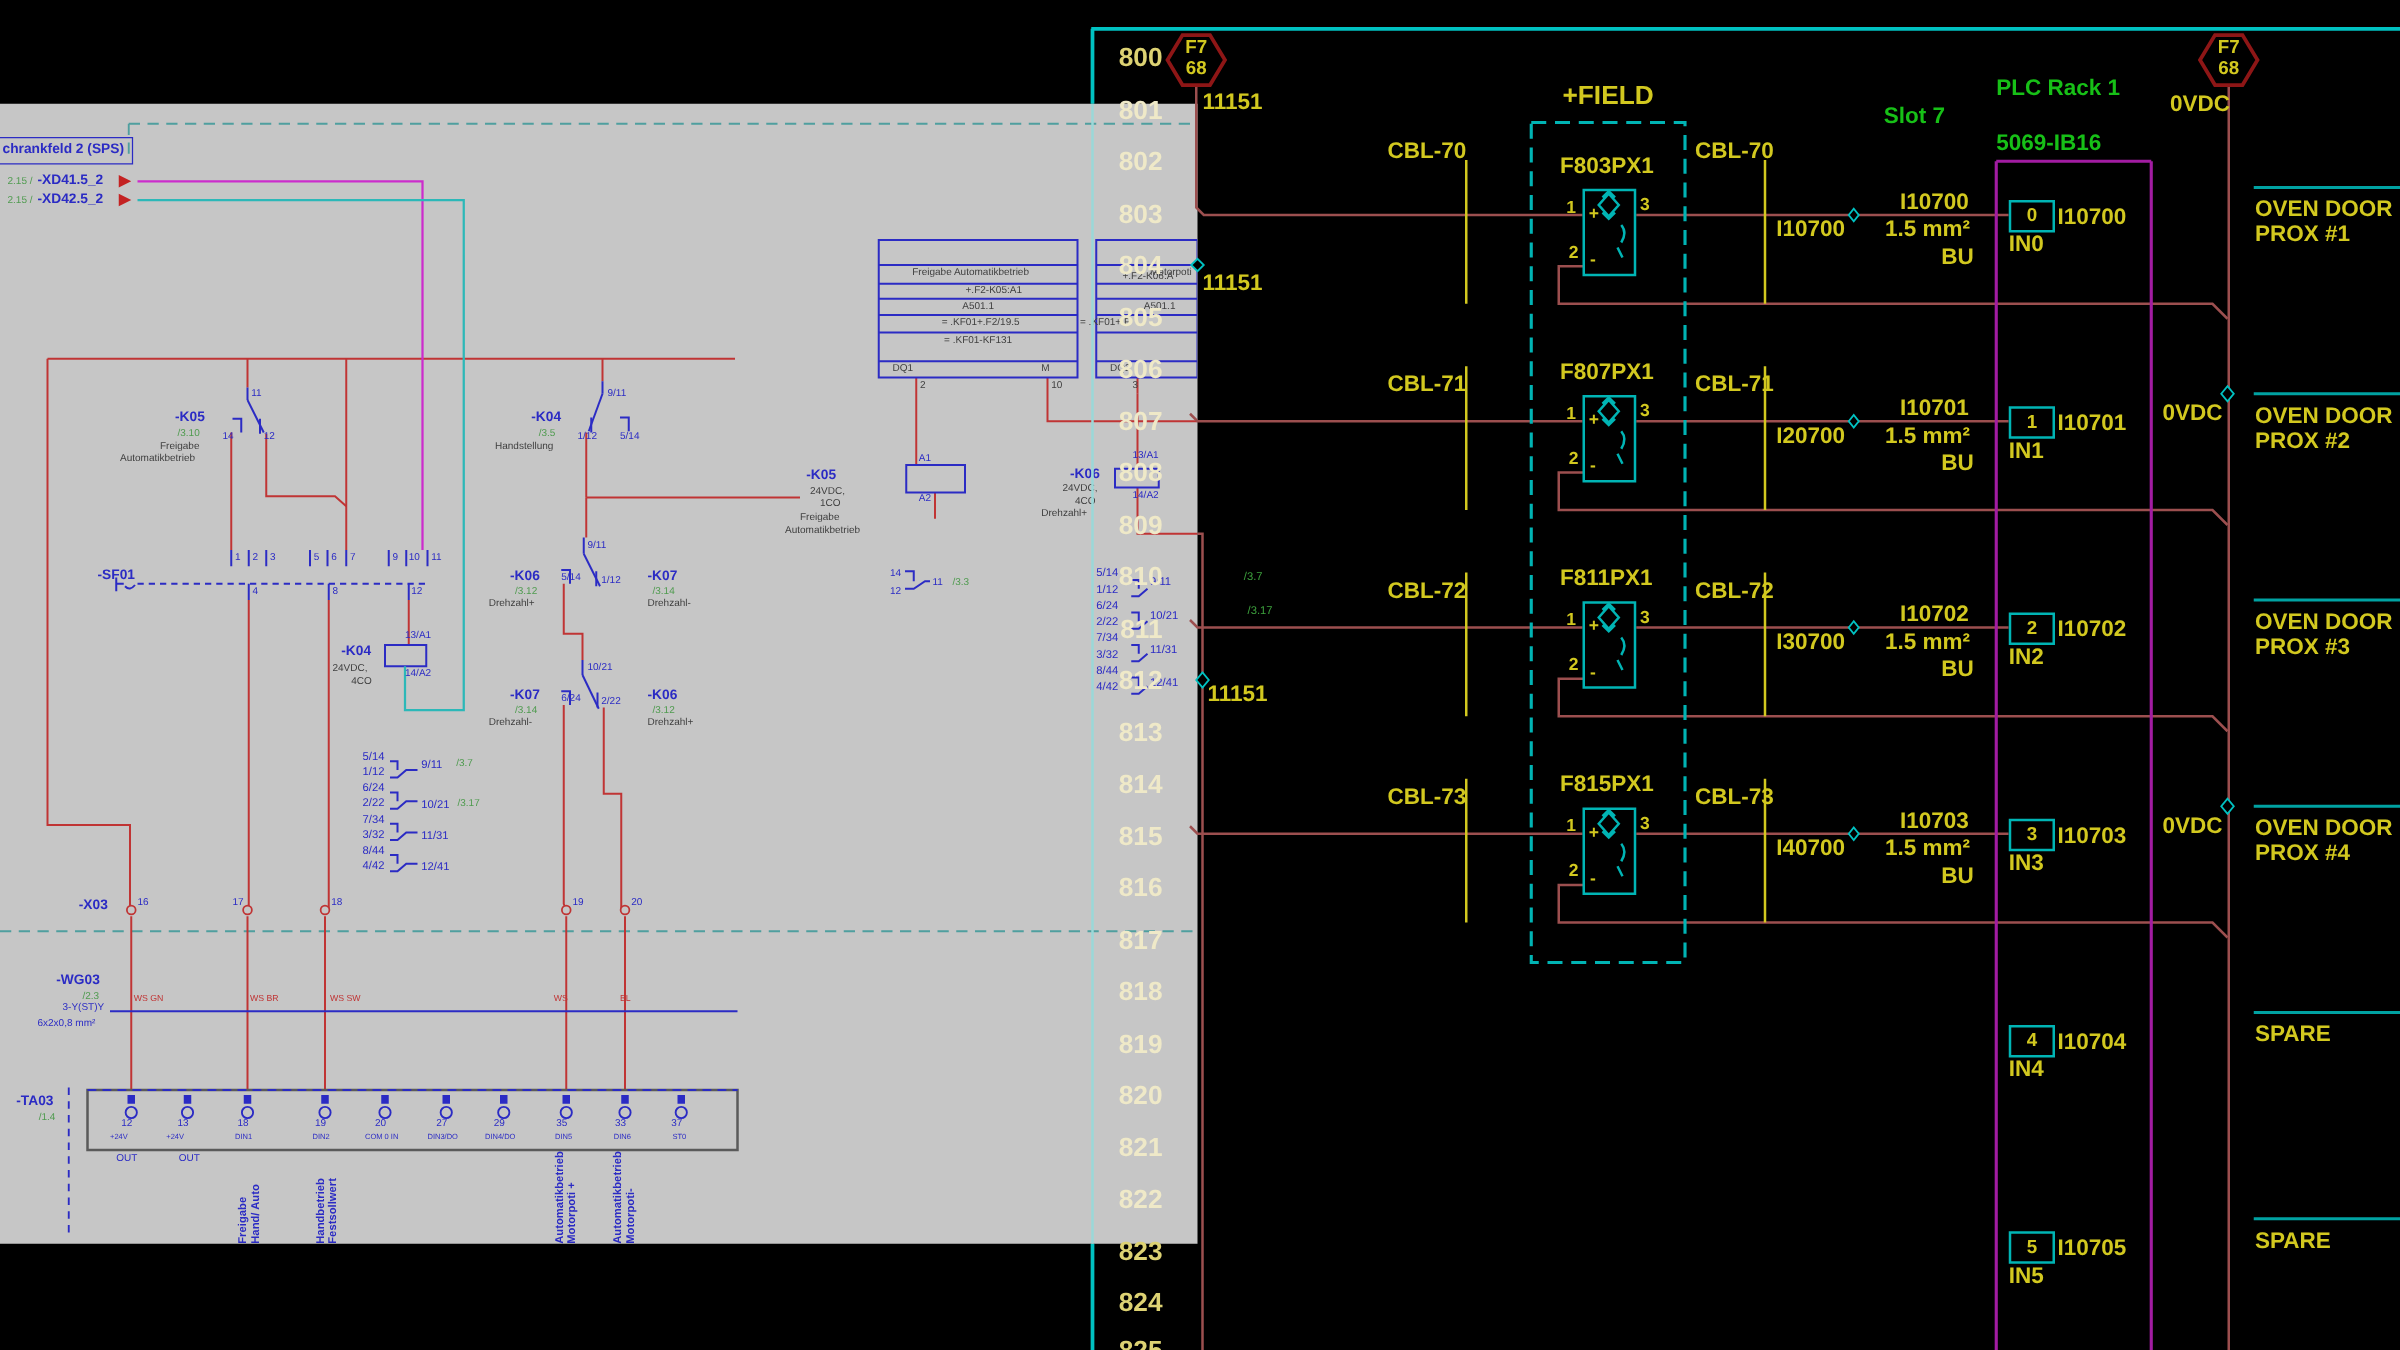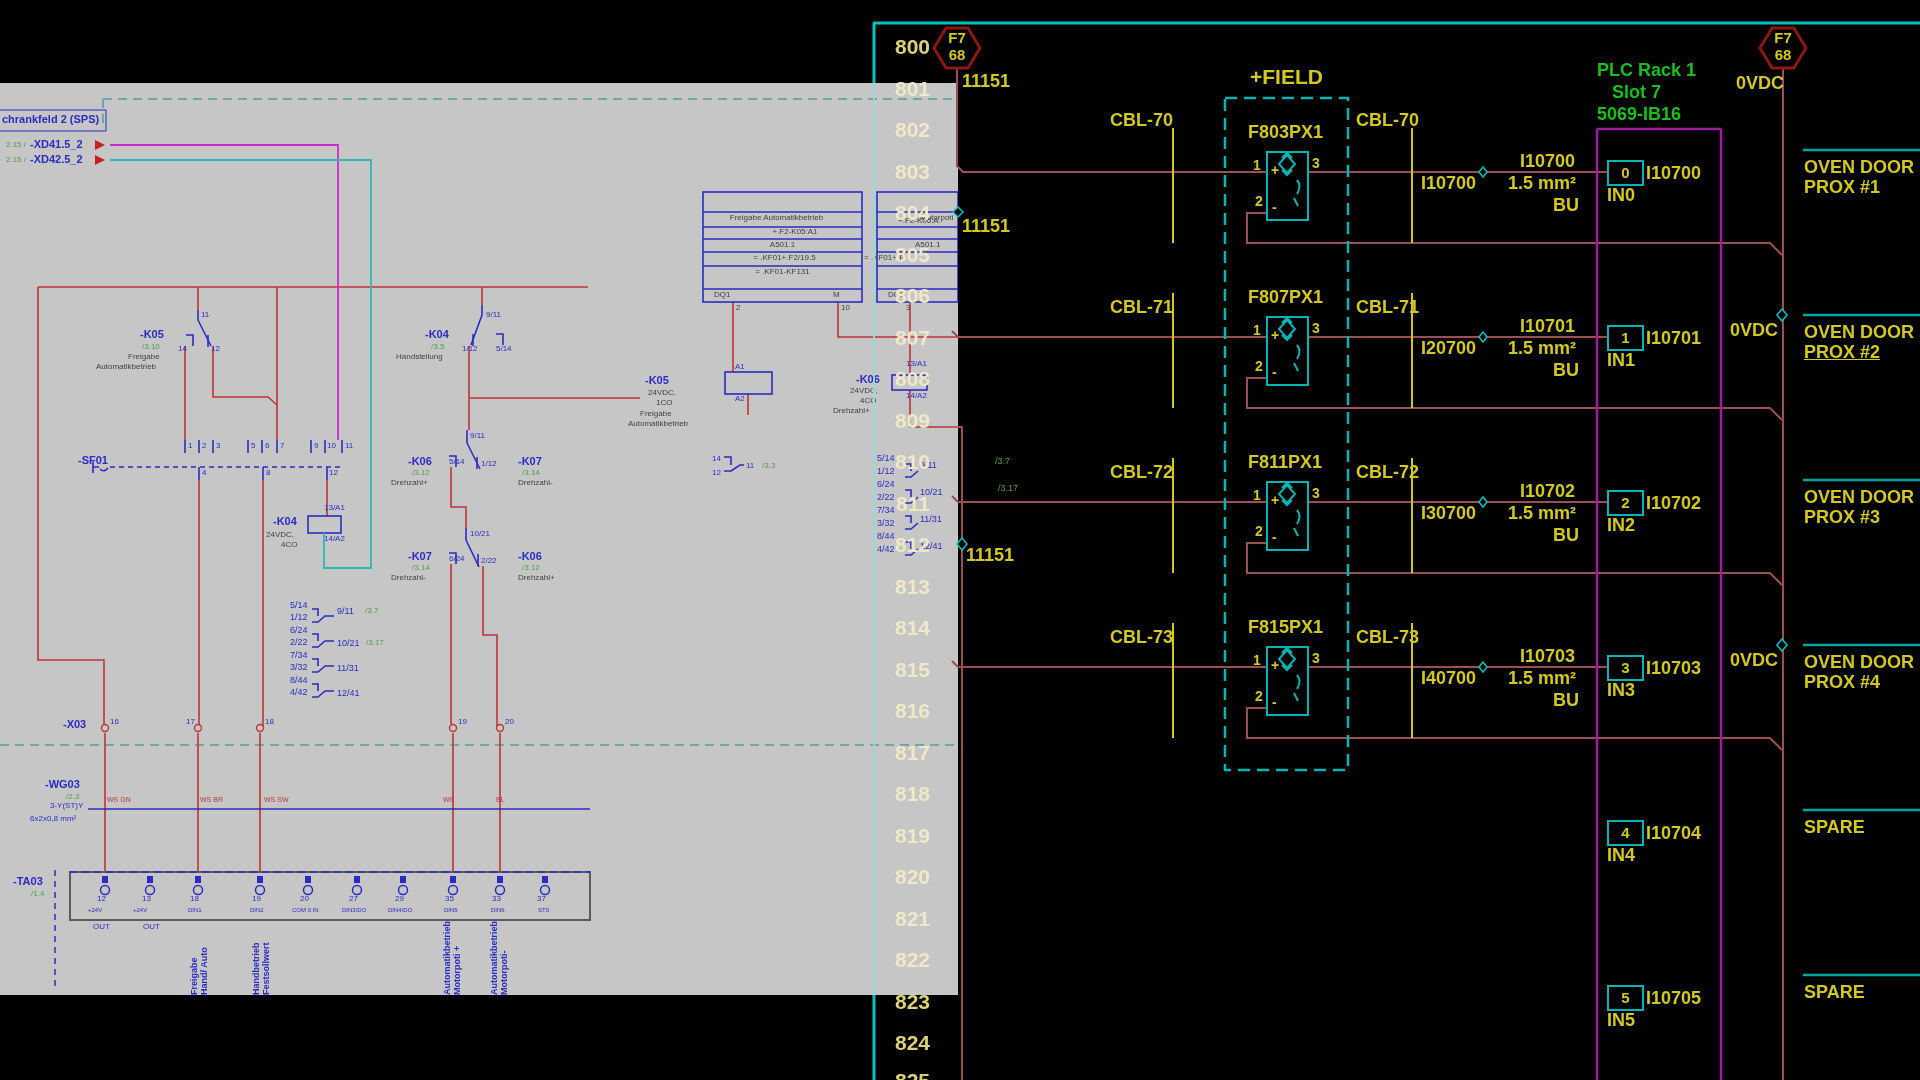--- a/index.html
+++ b/index.html
@@ -444,21 +444,21 @@
   <div class="t hex" style="left:1760px;top:30px;">F7</div>
   <div class="t hex" style="left:1760px;top:47px;">68</div>
   <div class="t y" style="left:962px;top:72px;">11151</div>
   <div class="t y" style="left:962px;top:217px;">11151</div>
   <div class="t y" style="left:966px;top:546px;">11151</div>
   <div class="t y" style="left:1736px;top:74px;">0VDC</div>
   <div class="t y" style="left:1730px;top:321px;">0VDC</div>
   <div class="t y" style="left:1730px;top:651px;">0VDC</div>
   <div class="t ybig" style="left:1250px;top:66px;">+FIELD</div>
   <div class="t grn" style="left:1597px;top:61px;">PLC Rack 1</div>
-  <div class="t grn" style="left:1612px;top:83px;text-align:center;">Slot 7</div>
+  <div class="t grn" style="left:1507px;top:83px;text-align:center;">Slot 7</div>
   <div class="t grn" style="left:1597px;top:105px;">5069-IB16</div>
   <div class="t grnsm" style="left:995px;top:457px;">/3.7</div>
   <div class="t grnsm" style="left:998px;top:484px;">/3.17</div>
 
   <div class="t y" style="left:1098px;top:111px;width:75px;text-align:right;">CBL-70</div>
   <div class="t y" style="left:1356px;top:111px;">CBL-70</div>
   <div class="t y" style="left:1248px;top:123px;">F803PX1</div>
   <div class="t ysm" style="left:1253px;top:158px;">1</div>
   <div class="t ysm" style="left:1312px;top:156px;">3</div>
   <div class="t ysm" style="left:1255px;top:194px;">2</div>
@@ -483,21 +483,21 @@
   <div class="t ysm" style="left:1271px;top:328px;">+</div>
   <div class="t ysm" style="left:1272px;top:365px;">-</div>
   <div class="t y" style="left:1421px;top:339px;">I20700</div>
   <div class="t y" style="left:1520px;top:317px;width:55px;text-align:right;">I10701</div>
   <div class="t y" style="left:1508px;top:339px;width:67px;text-align:right;">1.5 mm²</div>
   <div class="t y" style="left:1553px;top:361px;">BU</div>
   <div class="inbox" style="left:1607px;top:325px;">1</div>
   <div class="t y" style="left:1646px;top:329px;">I10701</div>
   <div class="t y" style="left:1607px;top:351px;">IN1</div>
   <div class="t y" style="left:1804px;top:323px;">OVEN DOOR</div>
-  <div class="t y" style="left:1804px;top:343px;text-decoration:underline;">PROX #2</div>
+  <div class="t y" style="left:1804px;top:343px;">PROX #2</div>
 
   <div class="t y" style="left:1098px;top:463px;width:75px;text-align:right;">CBL-72</div>
   <div class="t y" style="left:1356px;top:463px;">CBL-72</div>
   <div class="t y" style="left:1248px;top:453px;">F811PX1</div>
   <div class="t ysm" style="left:1253px;top:488px;">1</div>
   <div class="t ysm" style="left:1312px;top:486px;">3</div>
   <div class="t ysm" style="left:1255px;top:524px;">2</div>
   <div class="t ysm" style="left:1271px;top:493px;">+</div>
   <div class="t ysm" style="left:1272px;top:530px;">-</div>
   <div class="t y" style="left:1421px;top:504px;">I30700</div>

